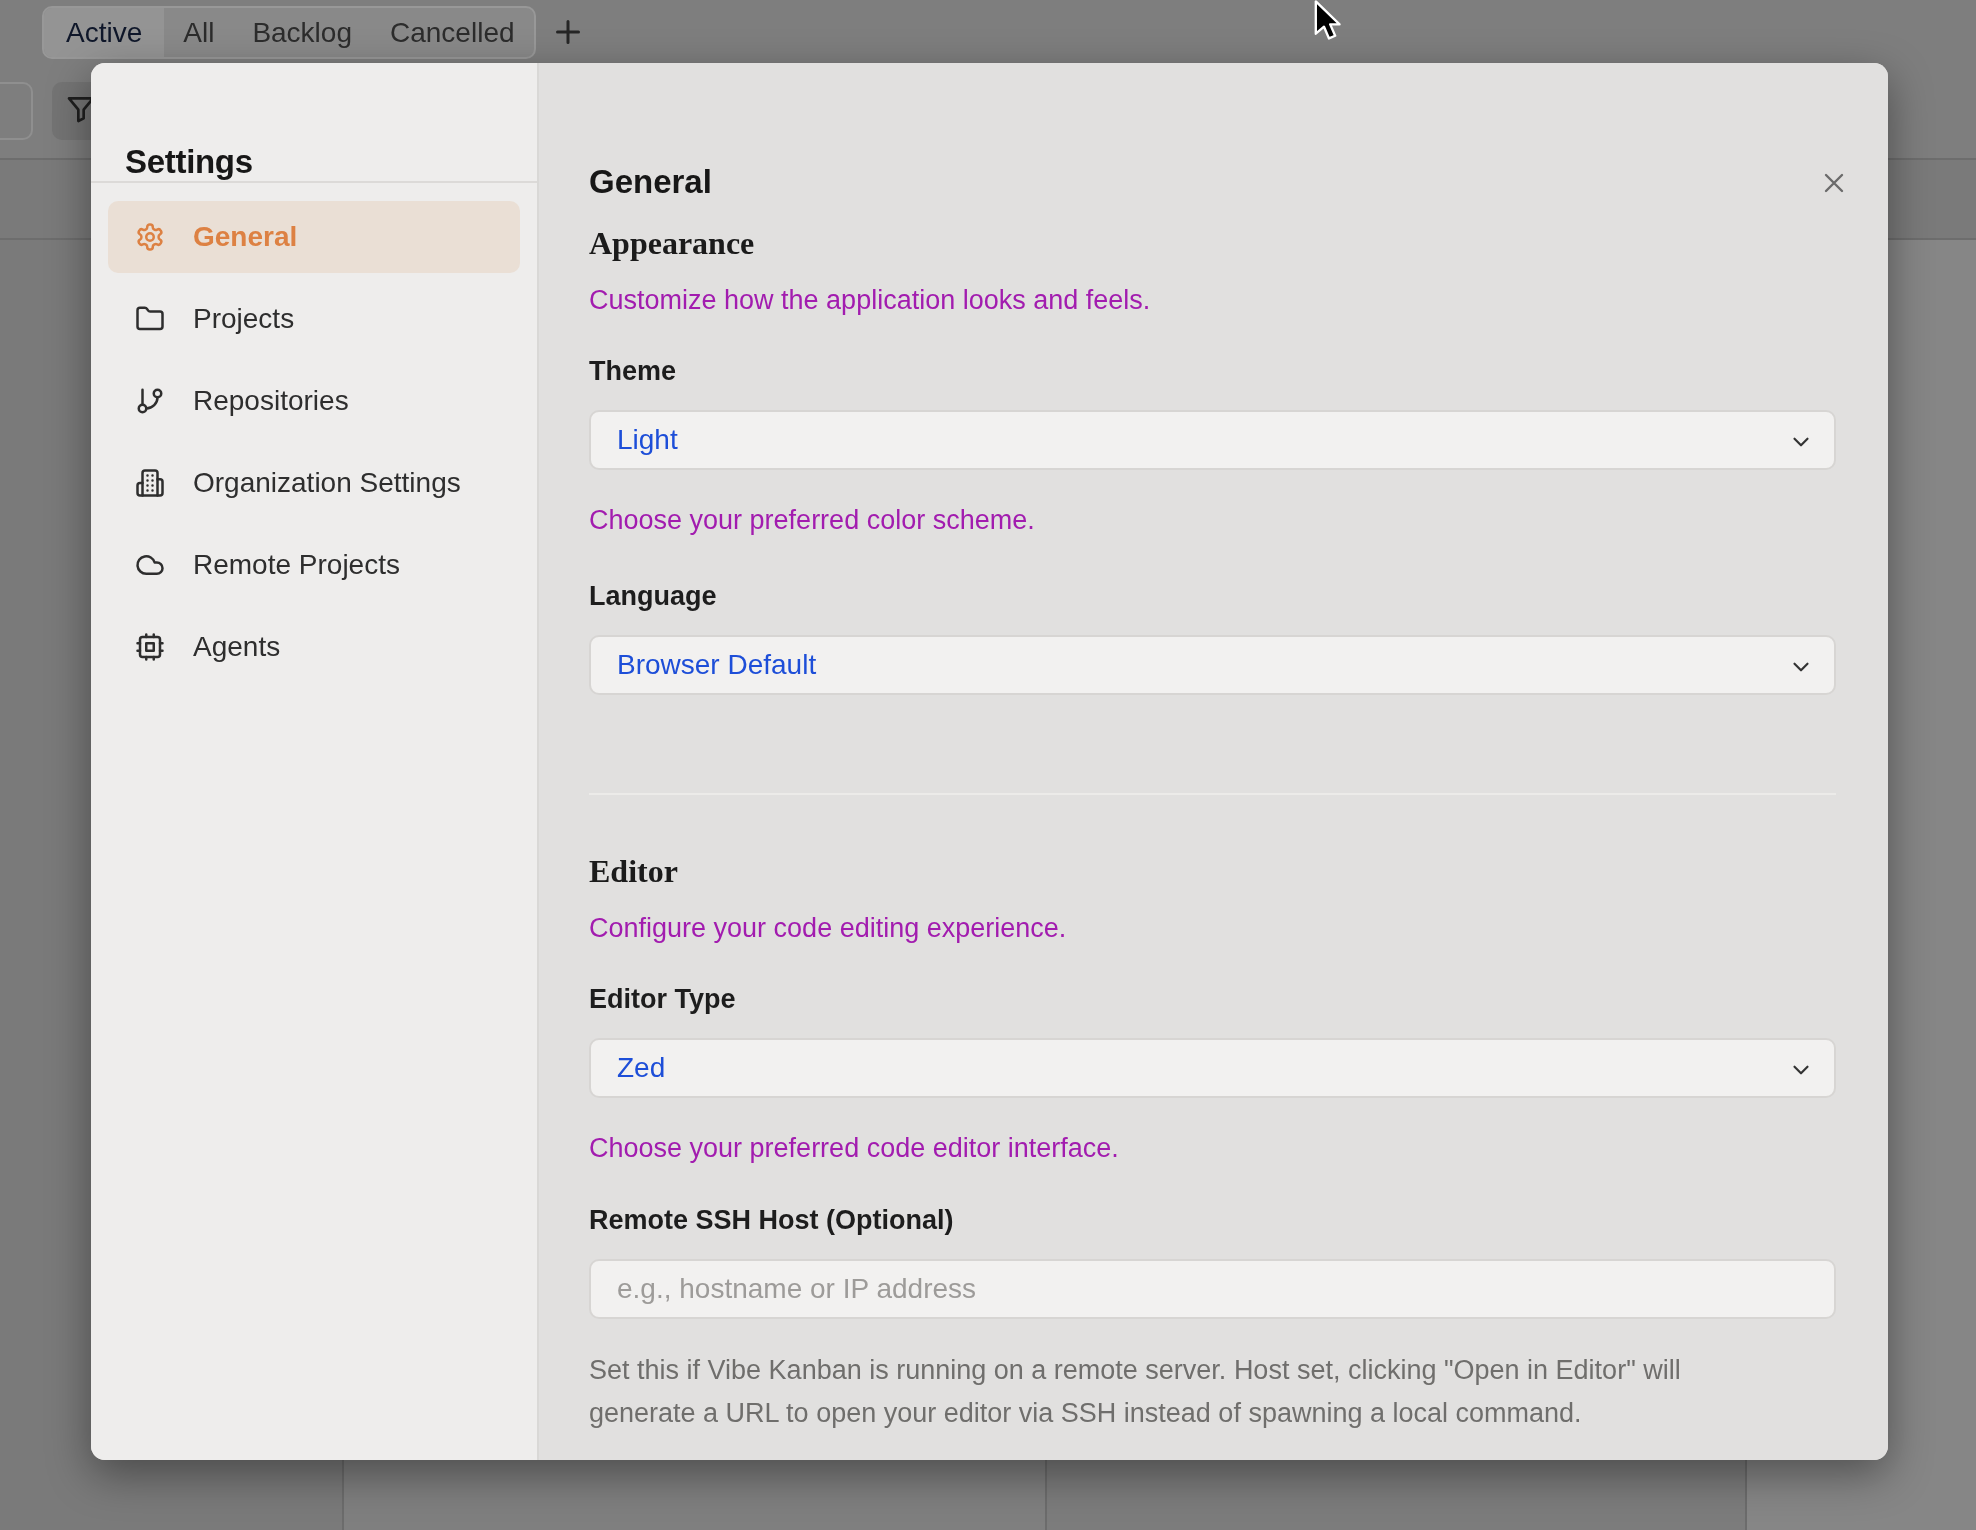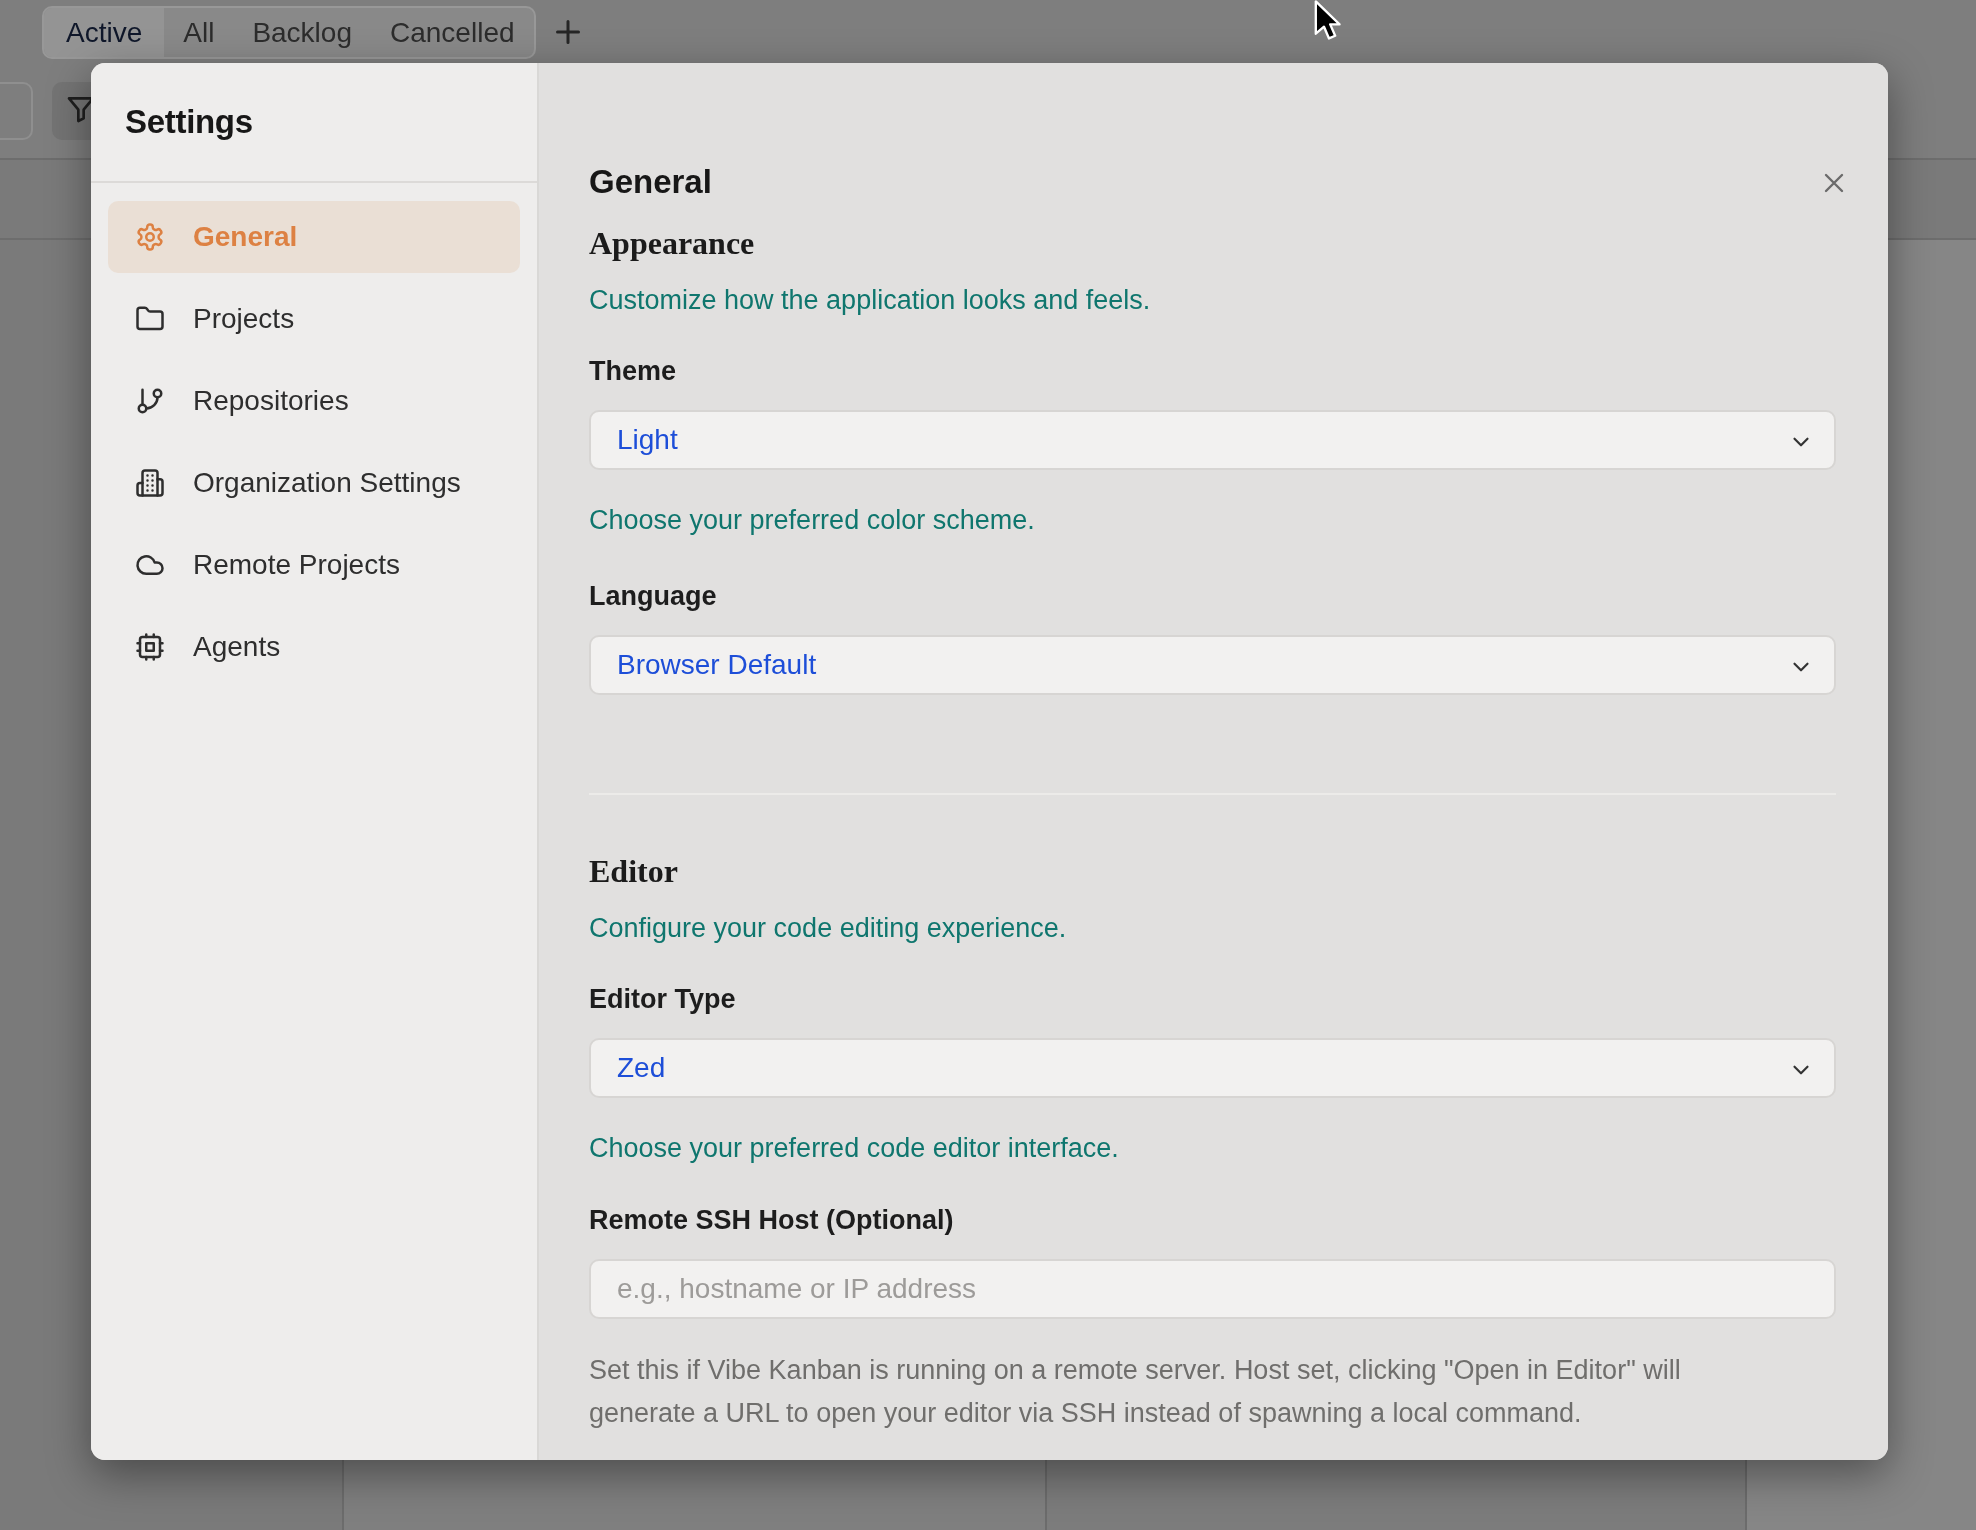--- a/index.html
+++ b/index.html
@@ -46,42 +46,42 @@
     border-radius:14px;overflow:hidden;display:flex;
     box-shadow:0 14px 44px rgba(0,0,0,0.40);
     z-index:10;background:#e1e0df;
   }
   .sidebar{
     width:448px;min-width:448px;background:#eeedec;
     border-right:2px solid #d9d8d6;box-sizing:border-box;
     display:flex;flex-direction:column;
   }
   .sidebar-header{
-    height:120px;min-height:120px;display:flex;align-items:center;
+    height:120px;min-height:120px;display:flex;align-items:flex-end;
     padding-left:34px;border-bottom:2px solid #dcdad8;box-sizing:border-box;
   }
   .sidebar-title{font-size:33px;font-weight:700;color:#171717;letter-spacing:-0.3px;}
   .sidebar-nav{padding:18px 17px;}
   .nav-item{
     height:72px;border-radius:10px;margin-bottom:10px;
     display:flex;align-items:center;padding-left:27px;gap:28px;
     font-size:28px;color:#2e2e2e;cursor:default;box-sizing:border-box;
   }
   .nav-item .ico{width:30px;height:30px;display:flex;align-items:center;justify-content:center;}
   .nav-item .ico svg{width:30px;height:30px;stroke:#2e2e2e;fill:none;stroke-width:2;stroke-linecap:round;stroke-linejoin:round;}
   .nav-item.active{background:#eadfd5;color:#dd8143;font-weight:600;}
   .nav-item.active .ico svg{stroke:#dd8143;}
   
   .panel{position:relative;flex:1;background:#e1e0df;}
   .panel-title{position:absolute;left:50px;top:100px;font-size:33px;font-weight:700;color:#171717;}
   .close-btn{position:absolute;right:36px;top:104px;width:36px;height:36px;
     display:flex;align-items:center;justify-content:center;}
   .close-btn svg{width:32px;height:32px;stroke:#6b6b6b;stroke-width:1.8;stroke-linecap:round;}
   .sec-title{position:absolute;left:50px;font-size:32px;font-weight:700;color:#1b1b1b;font-family:Liberation Serif, serif;}
-  .sub,.help{position:absolute;left:50px;font-size:27px;color:#0f766e;line-height:34px;}
+  .sub,.help{position:absolute;left:50px;font-size:27px;color:#a21caf;line-height:34px;}
   .field-label{position:absolute;left:50px;font-size:27px;font-weight:600;color:#1d1d1d;}
   .select{
     position:absolute;left:50px;width:1247px;height:60px;box-sizing:border-box;
     background:#f2f1f0;border:2px solid #d7d5d3;border-radius:10px;
     display:flex;align-items:center;padding:0 26px;font-size:28px;color:#1d4ed8;
   }
   .select .chev{position:absolute;right:20px;top:17px;}
   .select .chev svg{width:26px;height:26px;stroke:#333;fill:none;stroke-width:2;stroke-linecap:round;stroke-linejoin:round;}
   .text-input{
     position:absolute;left:50px;width:1247px;height:60px;box-sizing:border-box;

